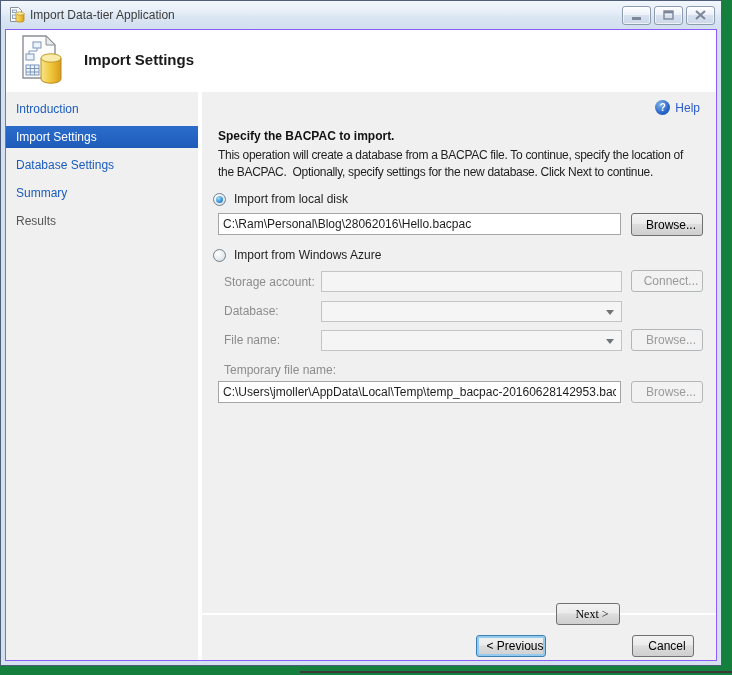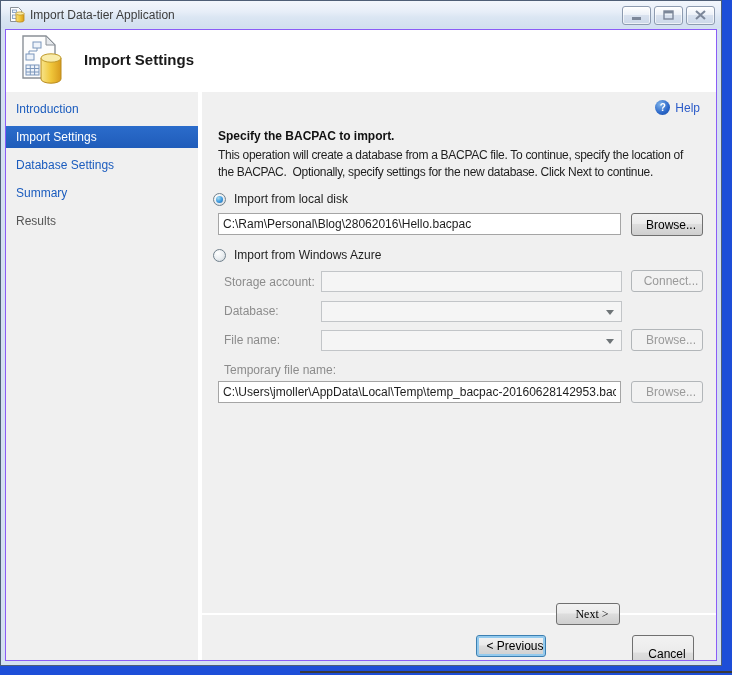--- a/index.html
+++ b/index.html
@@ -1,17 +1,17 @@
 <!DOCTYPE html>
 <html><head>
 <meta charset="utf-8">
 <style>
   * { margin:0; padding:0; box-sizing:border-box; }
   html,body { width:732px; height:675px; background:#ffffff; font-family:"Liberation Sans", sans-serif; }
-  .page { position:relative; width:732px; height:675px; background:#1d4ed8; overflow:hidden; }
+  .page { position:relative; width:732px; height:675px; background:#15803d; overflow:hidden; }
 
   
   .window { position:absolute; left:0; top:0; width:722px; height:666px;
             background:#d4e1f1; border:1px solid #4e5e76; }
   .titlebar { height:27px; display:flex; align-items:center; padding:0 6px;
               background:linear-gradient(#f2f6fc, #e7eef8 40%, #dbe6f3 60%, #d2dfef); }
   .app-icon { width:16px; height:16px; margin:0 5px 0 2px; flex:none; }
   .title-text { font-size:12px; color:#3c3c3c; }
   .win-controls { margin-left:auto; display:flex; gap:3px; padding-top:1px; }
   .winbtn { width:29px; height:19px; border:1px solid #8d9bb0; border-radius:3px;
@@ -198,20 +198,20 @@
           </div>
           <div class="btn off" style="left:429px; top:237px; width:72px; height:22px;">Browse...</div>
 
           <div class="flabel" style="left:22px; top:271px;text-align:center;">Temporary file name:</div>
           <input class="textbox" style="left: 16px; top: 289px; width: 403px;" type="text" value="C:\Users\jmoller\AppData\Local\Temp\temp_bacpac-20160628142953.bac">
           <div class="btn off" style="left:429px; top:289px; width:72px; height:22px;">Browse...</div>
 
           <div class="footer-sep"></div>
           <div class="btn focused" style="right:170px; top:543px; width:70px; height:22px;">&lt; Previous</div>
           <div class="btn" style="right:96px; top:511px; width:64px; height:22px;font-family:Liberation Serif, serif;">Next &gt;</div>
-          <div class="btn" style="right:22px; top:543px; width:62px; height:37px;">Cancel</div>
+          <div class="btn" style="right:22px; top:543px; width:62px; height:22px;">Cancel</div>
         </div>
       </div>
     </div>
   </div>
 
   <div class="artifact"></div>
 </div>
 
 </body></html>

